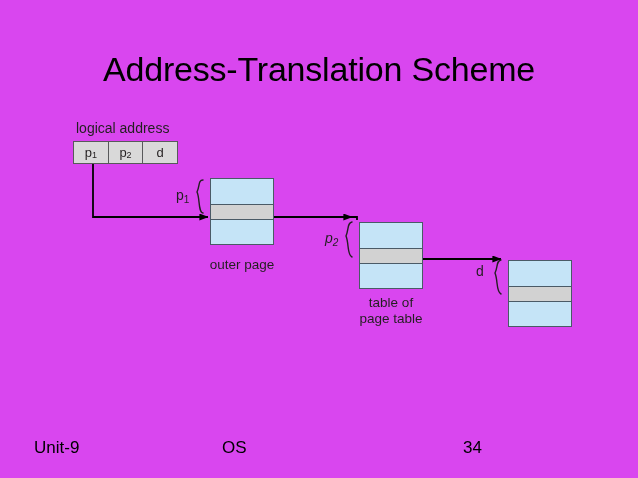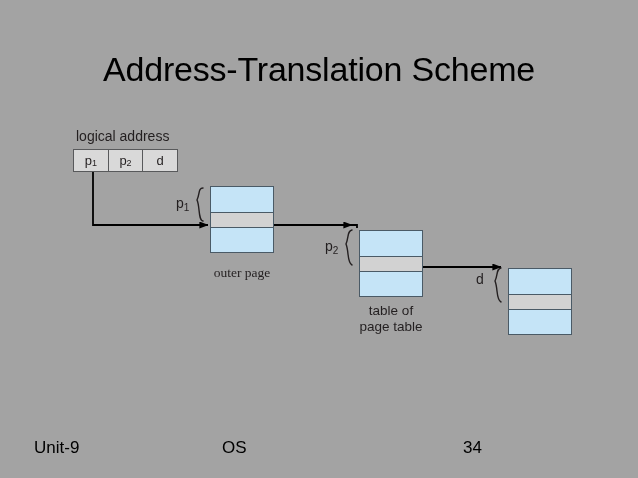--- a/index.html
+++ b/index.html
@@ -10,21 +10,21 @@
     width: 638px;
     height: 478px;
     background: #ffffff;
     font-family: "Liberation Sans", sans-serif;
     overflow: hidden;
   }
   #slide {
     position: relative;
     width: 638px;
     height: 478px;
-    background: #a3a3a3;
+    background: #d946ef;
   }
 
   
   #slide-title {
     position: absolute;
     left: 0;
     top: 48px;
     width: 638px;
     text-align: center;
     font-size: 34px;
@@ -32,21 +32,21 @@
     color: #000000;
     font-weight: normal;
     letter-spacing: -0.2px;
     white-space: nowrap;
   }
 
   
   #diagram {
     position: absolute;
     left: 0;
-    top: 8px;
+    top: 0;
     width: 638px;
     height: 354px;
   }
   #diagram svg {
     position: absolute;
     left: 0;
     top: 0;
     width: 638px;
     height: 478px;
     overflow: visible;
@@ -125,21 +125,20 @@
     text-align: center;
     font-size: 13.5px;
     line-height: 16px;
     color: #231f20;
     white-space: nowrap;
   }
   #outer-page-table-caption {
     left: 175px;
     top: 257px;
     width: 134px;
-    font-family: Liberation Serif, serif;
   }
   #page-of-page-table-caption {
     left: 324px;
     top: 295px;
     width: 134px;
   }
 
   
   .brace-label {
     position: absolute;
@@ -148,21 +147,21 @@
     white-space: nowrap;
     line-height: 1;
   }
   .brace-label sub {
     font-size: 10px;
     vertical-align: baseline;
     position: relative;
     top: 3px;
   }
   #p1-label { left: 176px; top: 188px; }
-  #p2-label { left: 325px; top: 231px; }
+  #p2-label { left: 325px; top: 231px; font-style: italic; }
   #d-label  { left: 476px; top: 264px; }
 
   
   #footer {
     position: absolute;
     left: 0;
     top: 438px;
     width: 638px;
     height: 26px;
   }

